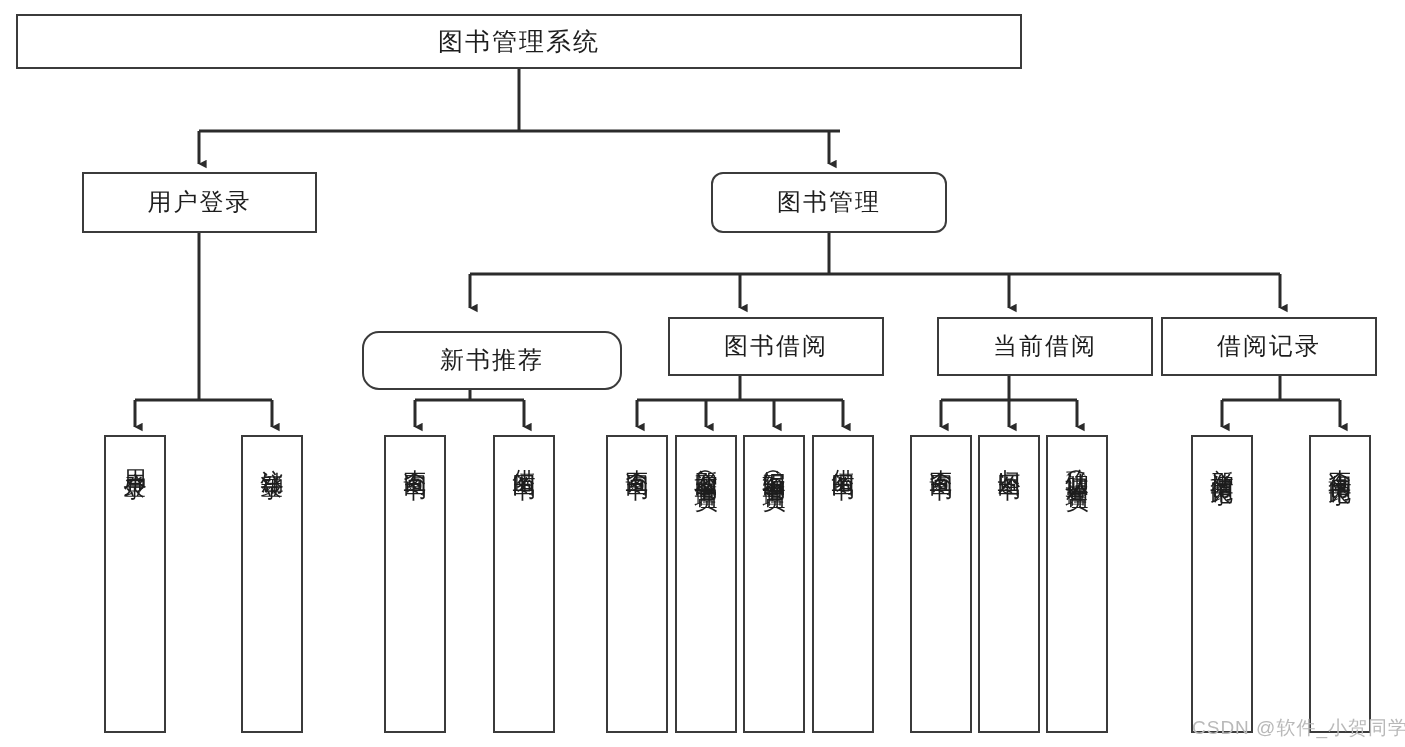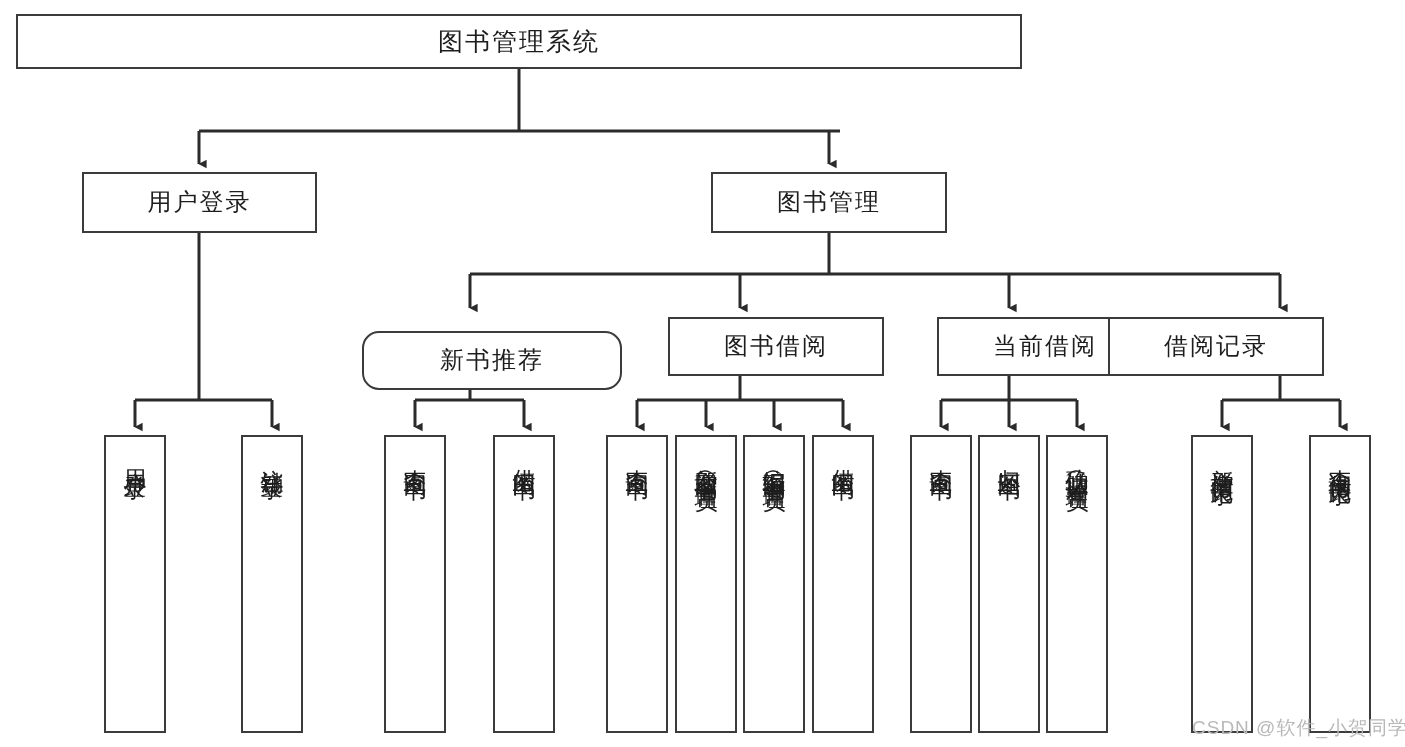--- a/index.html
+++ b/index.html
@@ -131,34 +131,34 @@
     </g>
   </svg>
 
   <div class="node horizontal root" style="left:16px; top:14px; width:1006px; height:55px;">
     <span class="node-label">图书管理系统</span>
   </div>
 
   <div class="node horizontal" style="left:82px; top:172px; width:235px; height:61px;">
     <span class="node-label">用户登录</span>
   </div>
-  <div class="node horizontal" style="left:711px; top:172px; width:236px; height:61px;">
+  <div class="node horizontal" style="left:711px; top:172px; width:236px; height:61px;border-radius:12px;">
     <span class="node-label">图书管理</span>
   </div>
 
   <div class="node horizontal" style="left:362px; top:331px; width:260px; height:59px;border-radius:17px;">
     <span class="node-label">新书推荐</span>
   </div>
   <div class="node horizontal" style="left:668px; top:317px; width:216px; height:59px;">
     <span class="node-label">图书借阅</span>
   </div>
   <div class="node horizontal" style="left:901px; top:317px; width:216px; height:59px;margin-left:36px;">
     <span class="node-label">当前借阅</span>
   </div>
-  <div class="node horizontal" style="left:1108px; top:317px; width:216px; height:59px;">
+  <div class="node horizontal" style="left:1161px; top:317px; width:216px; height:59px;">
     <span class="node-label">借阅记录</span>
   </div>
 
   <div class="node vertical" style="left:104px; top:435px; width:62px; height:298px;">
     <span class="node-label">用户登录</span>
   </div>
   <div class="node vertical" style="left:241px; top:435px; width:62px; height:298px;">
     <span class="node-label">注销登录</span>
   </div>
 

